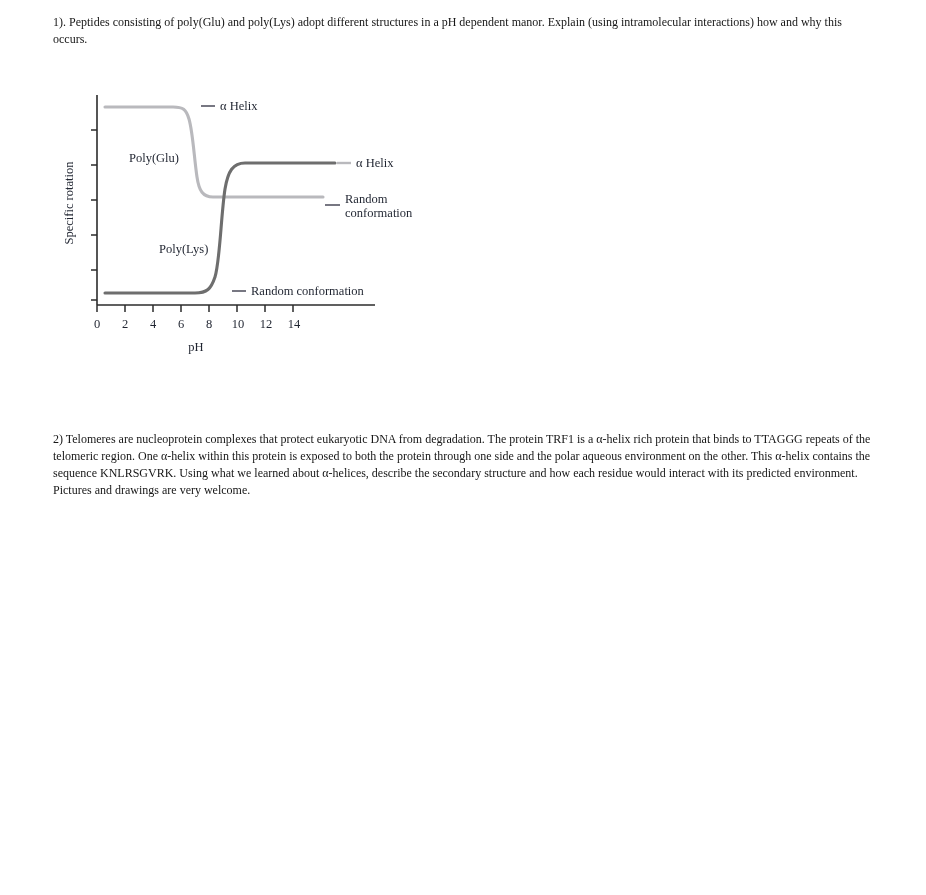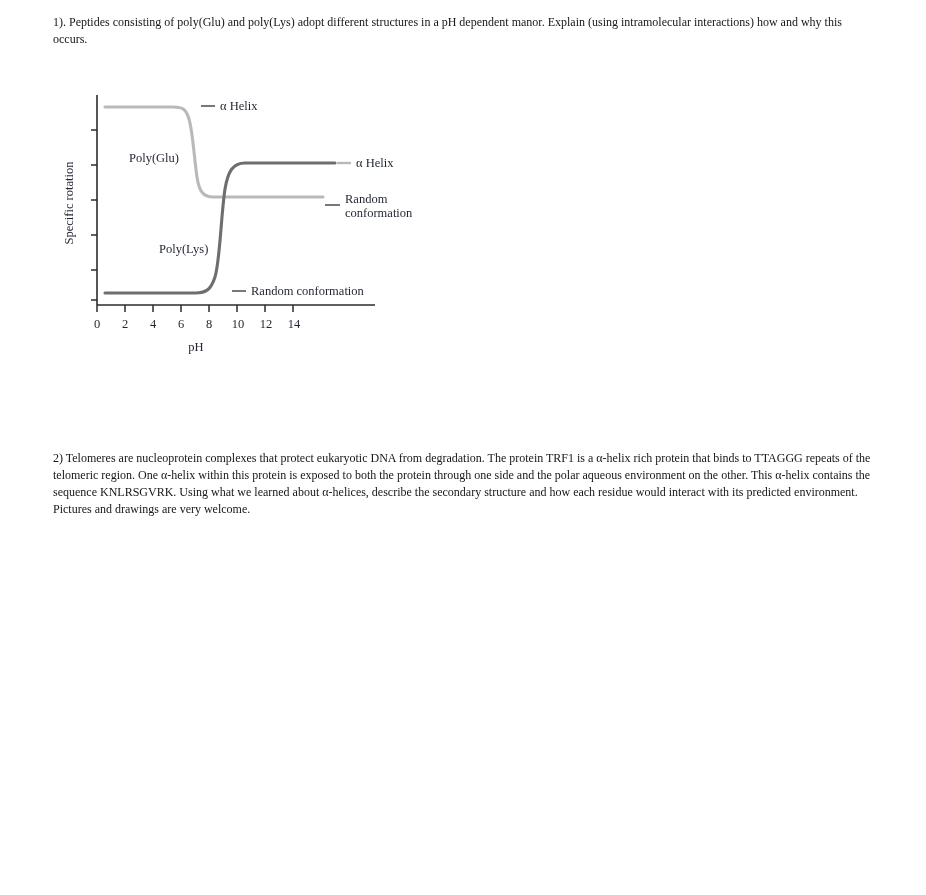--- a/index.html
+++ b/index.html
@@ -25,21 +25,21 @@
   }
 
   #question-1 {
     left: 53px;
     top: 14px;
     width: 820px;
   }
 
   #question-2 {
     left: 53px;
-    top: 450px;
+    top: 431px;
     width: 818px;
   }
 
   
   #figure {
     position: absolute;
     left: 55px;
     top: 85px;
     width: 400px;
     height: 275px;

